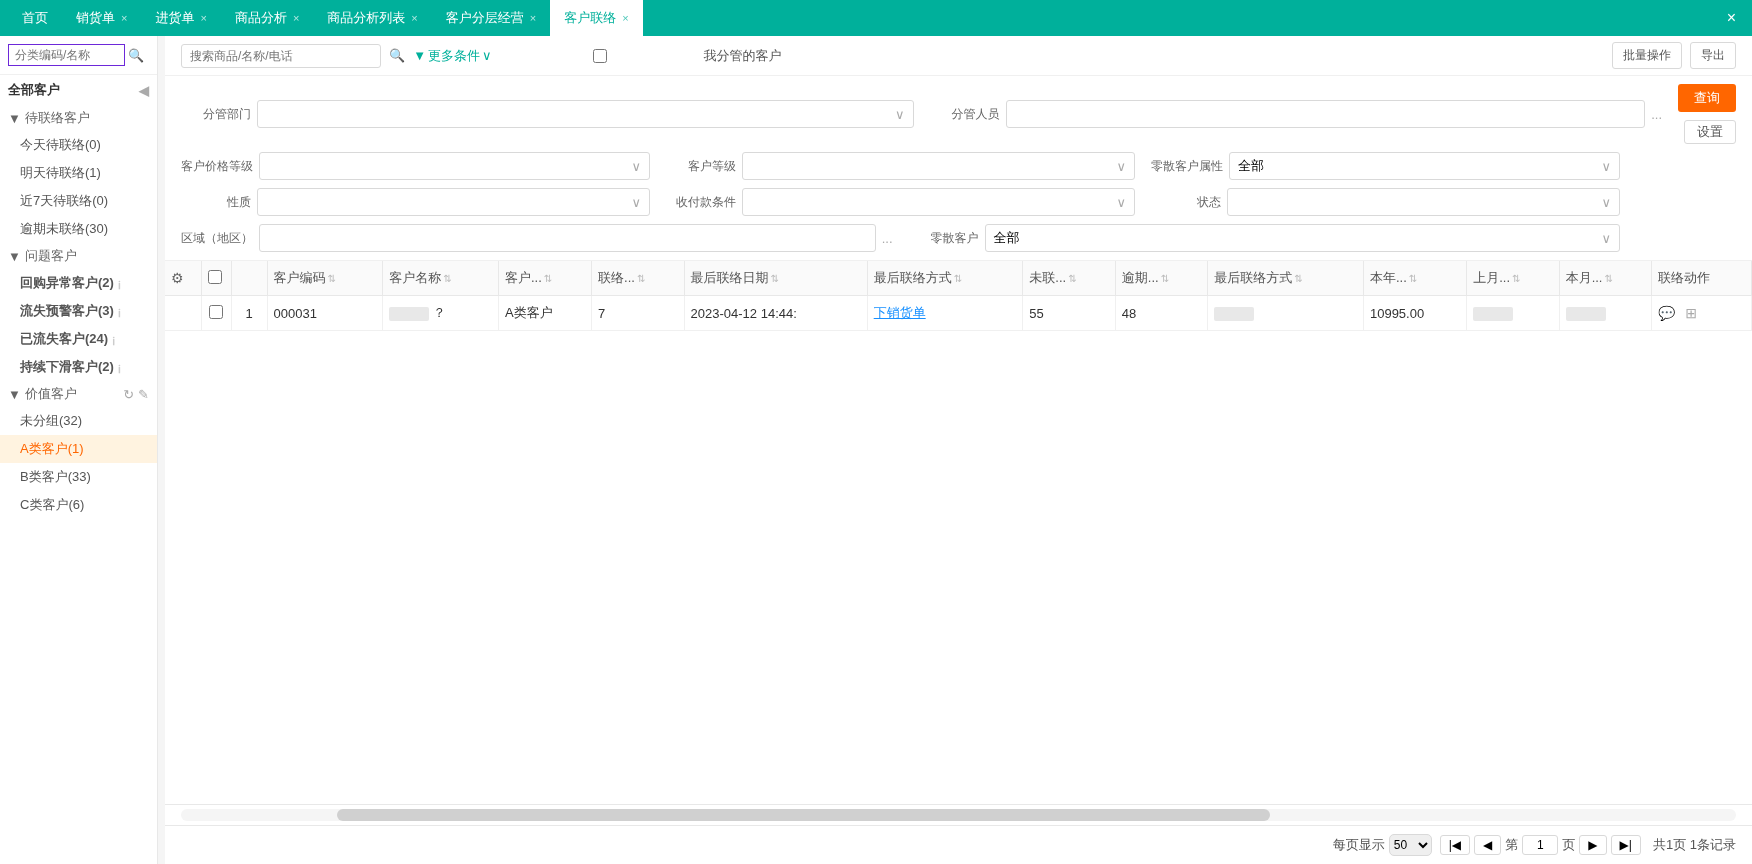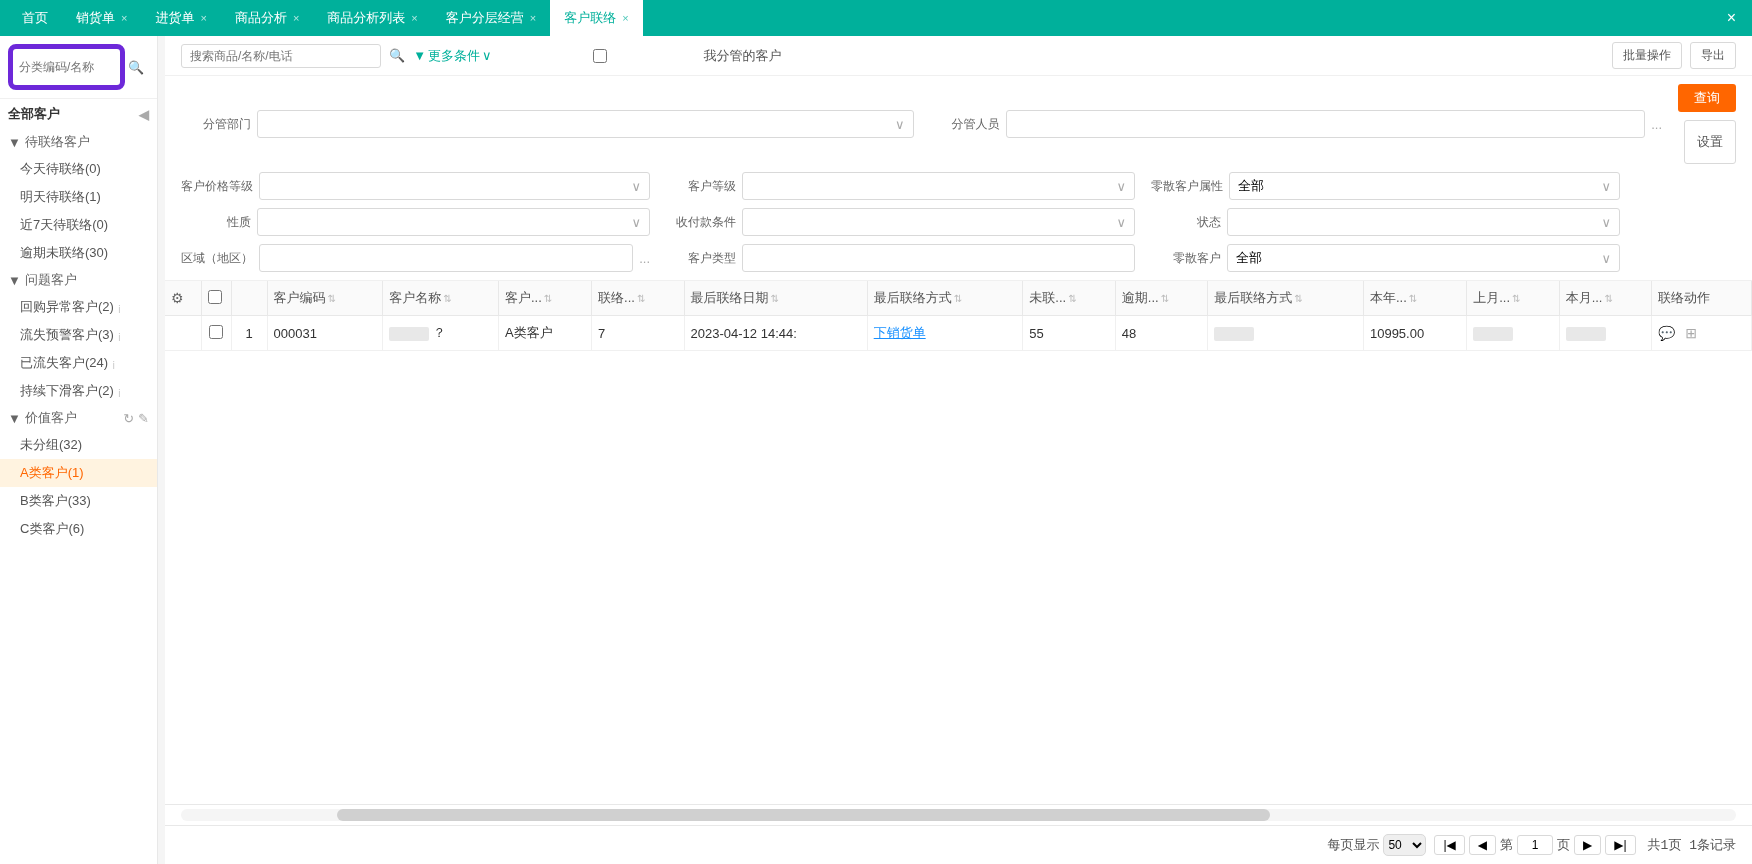--- a/index.html
+++ b/index.html
@@ -66,23 +66,23 @@
       flex-direction: column;
       overflow-y: auto;
     }
     .sidebar-search {
       padding: 8px;
       display: flex;
       align-items: center;
       border-bottom: 1px solid #f0f0f0;
     }
     .sidebar-search input {
-      border: 5px solid #6d28d9;
-      border-radius: 8px;
-      padding: 11px 6px;
+      border: 1px solid #6d28d9;
+      border-radius: 0;
+      padding: 3px 6px;
       width: 100%;
       font-size: 12px;
       outline: none;
     }
     .sidebar-search .search-icon-btn {
       color: #aaa;
       cursor: pointer;
       padding: 0 4px;
     }
 
@@ -117,20 +117,21 @@
       font-size: 12px;
       display: flex;
       align-items: center;
       justify-content: space-between;
     }
     .sidebar-item.active { background: #fff3e0; color: #ff6600; }
     .sidebar-item .item-info {
       display: flex;
       align-items: flex-end;
       gap: 4px;
+      font-weight: bold;
     }
 
     
     .content-area {
       flex: 1;
       background: #f0f2f5;
       display: flex;
       flex-direction: column;
       overflow: hidden;
       margin-left: 7px;
@@ -245,21 +246,21 @@
       border: none;
       padding: 5px 16px;
       border-radius: 3px;
       cursor: pointer;
       font-size: 13px;
     }
     .btn-setting {
       background: #fff;
       color: #555;
       border: 1px solid #d9d9d9;
-      padding: 12px 12px;
+      padding: 2px 12px;
       border-radius: 3px;
       cursor: pointer;
       font-size: 13px;
       margin-top: 4px;
     }
     .query-btns {
       display: flex;
       flex-direction: column;
       align-items: flex-end;
       gap: 4px;
@@ -602,26 +603,20 @@
 
       <div class="filter-row">
         <div class="filter-group">
           <span class="filter-label">区域（地区）</span>
           <div class="filter-select" style="flex:1;">
             <span></span>
           </div>
           <span class="filter-select-dots">...</span>
         </div>
         <div class="filter-group">
-          <span class="filter-label">客户类型</span>
-          <div class="filter-select">
-            <span></span>
-          </div>
-        </div>
-        <div class="filter-group">
           <span class="filter-label">零散客户</span>
           <div class="filter-select">
             <span>全部</span>
             <span class="arrow-down">∨</span>
           </div>
         </div>
         <div style="width:100px;"></div>
       </div>
     </div>
 
@@ -784,18 +779,18 @@
         </select>
       </div>
       <div class="page-nav">
         <button class="page-btn">|◀</button>
         <button class="page-btn">◀</button>
         <span>第</span>
         <input type="text" class="page-input" value="1" style="">
         <span>页</span>
         <button class="page-btn">▶</button>
         <button class="page-btn">▶|</button>
-        <span style="margin-left:8px;font-family:Liberation Mono, monospace;">共1页 1条记录</span>
+        <span style="margin-left:8px;">共1页 1条记录</span>
       </div>
     </div>
 
   </div>
 </div>
 
 </body></html>

